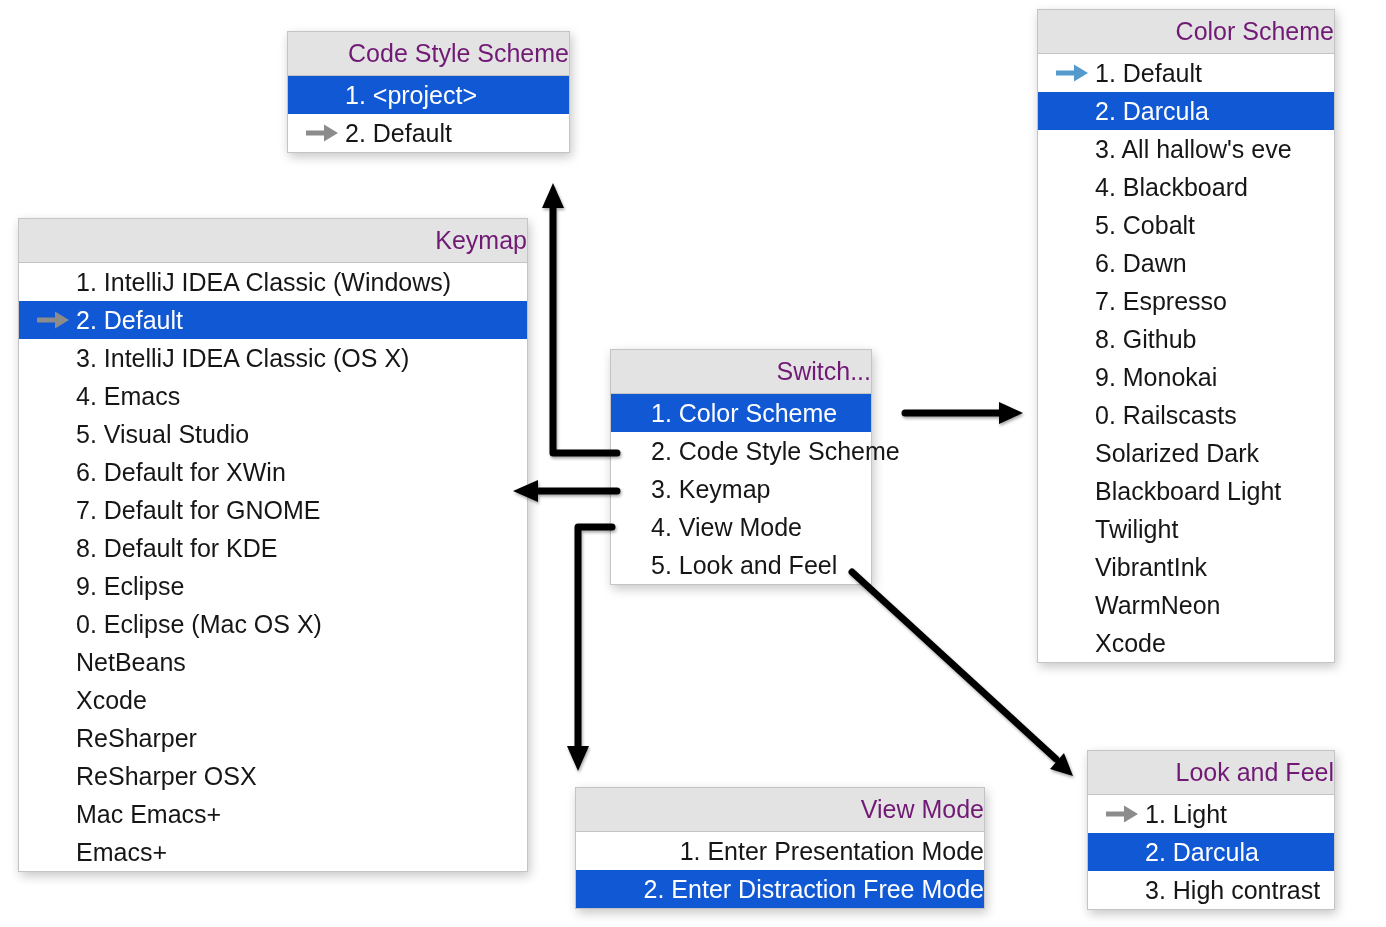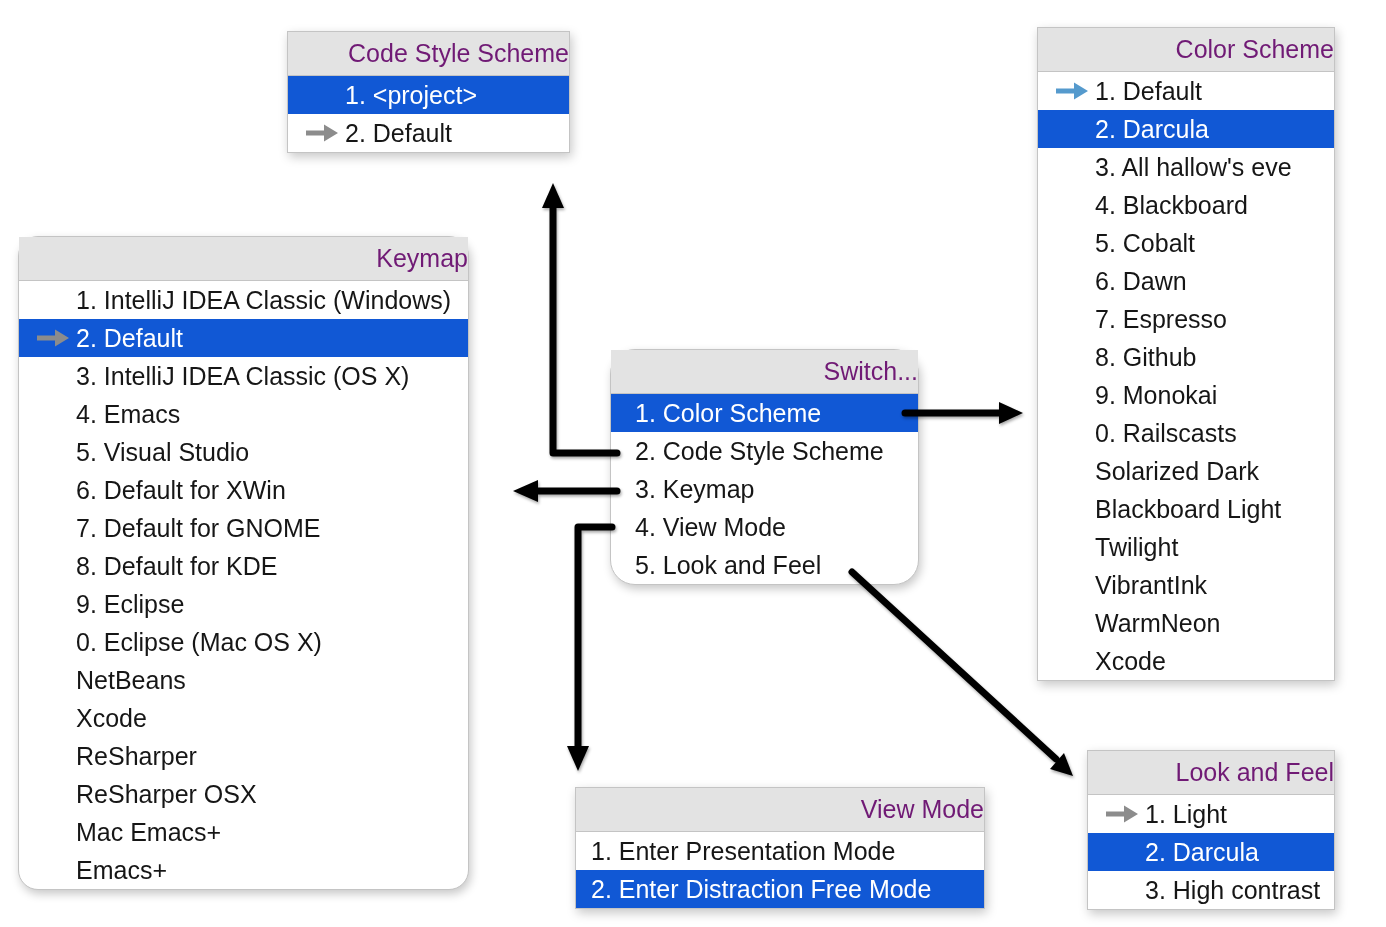--- a/index.html
+++ b/index.html
@@ -35,22 +35,22 @@
     font-size: 25px;
     color: var(--text, #161616);
     white-space: nowrap;
     cursor: default;
   }
   .menu-item.selected {
     background: var(--hl, #1158d5);
     color: #ffffff;
   }
   .has-ind .menu-item { padding-left: 17px; }
-  .popup-switch .menu-item { padding-left: 24px; }
-  .popup-view-mode .menu-item { padding-left: 15px; }
+  .popup-switch .menu-item { padding-left: 40px; }
+  .popup-view-mode .menu-item { padding-left: 15px; justify-content: flex-end; }
   .indicator {
     width: 40px; flex: 0 0 40px;
     display: flex; align-items: center;
   }
   .label { white-space: nowrap; }
 
   .connectors {
     position: absolute; left: 0; top: 0;
     pointer-events: none;
   }
@@ -72,21 +72,21 @@
           <span class="indicator">
             <svg width="34" height="20" viewBox="0 0 34 20">
               <path d="M1 7.5 h18 v-6 l14 8.5 -14 8.5 v-6 h-18 z" fill="#8c8c8c"></path>
             </svg>
           </span>
           <span class="label">2. Default</span>
         </div>
       </div>
   </div>
 
-  <div class="popup has-ind popup-keymap" style="left:18px; top:236px; width:451px;border-radius:20px;">
+  <div class="popup has-ind popup-keymap" style="left:18px; top:218px; width:510px;">
     <div class="popup-header">Keymap</div>
     <div class="popup-items">
         <div class="menu-item">
           <span class="indicator"></span>
           <span class="label">1. IntelliJ IDEA Classic (Windows)</span>
         </div>
         <div class="menu-item selected">
           <span class="indicator">
             <svg width="34" height="20" viewBox="0 0 34 20">
               <path d="M1 7.5 h18 v-6 l14 8.5 -14 8.5 v-6 h-18 z" fill="#8c8c8c"></path>
@@ -146,42 +146,42 @@
           <span class="indicator"></span>
           <span class="label">Mac Emacs+</span>
         </div>
         <div class="menu-item">
           <span class="indicator"></span>
           <span class="label">Emacs+</span>
         </div>
       </div>
   </div>
 
-  <div class="popup popup-switch" style="left:610px; top:349px; width:309px;border-radius:25px;">
+  <div class="popup popup-switch" style="left:610px; top:349px; width:262px;">
     <div class="popup-header">Switch...</div>
     <div class="popup-items">
         <div class="menu-item selected">
           <span class="label">1. Color Scheme</span>
         </div>
         <div class="menu-item">
           <span class="label">2. Code Style Scheme</span>
         </div>
         <div class="menu-item">
           <span class="label">3. Keymap</span>
         </div>
         <div class="menu-item">
           <span class="label">4. View Mode</span>
         </div>
         <div class="menu-item">
           <span class="label">5. Look and Feel</span>
         </div>
       </div>
   </div>
 
-  <div class="popup has-ind popup-color-scheme" style="left:1037px; top:27px; width:298px;">
+  <div class="popup has-ind popup-color-scheme" style="left:1037px; top:9px; width:298px;">
     <div class="popup-header">Color Scheme</div>
     <div class="popup-items">
         <div class="menu-item">
           <span class="indicator">
             <svg width="34" height="20" viewBox="0 0 34 20">
               <path d="M1 7.5 h18 v-6 l14 8.5 -14 8.5 v-6 h-18 z" fill="#559acd"></path>
             </svg>
           </span>
           <span class="label">1. Default</span>
         </div>

